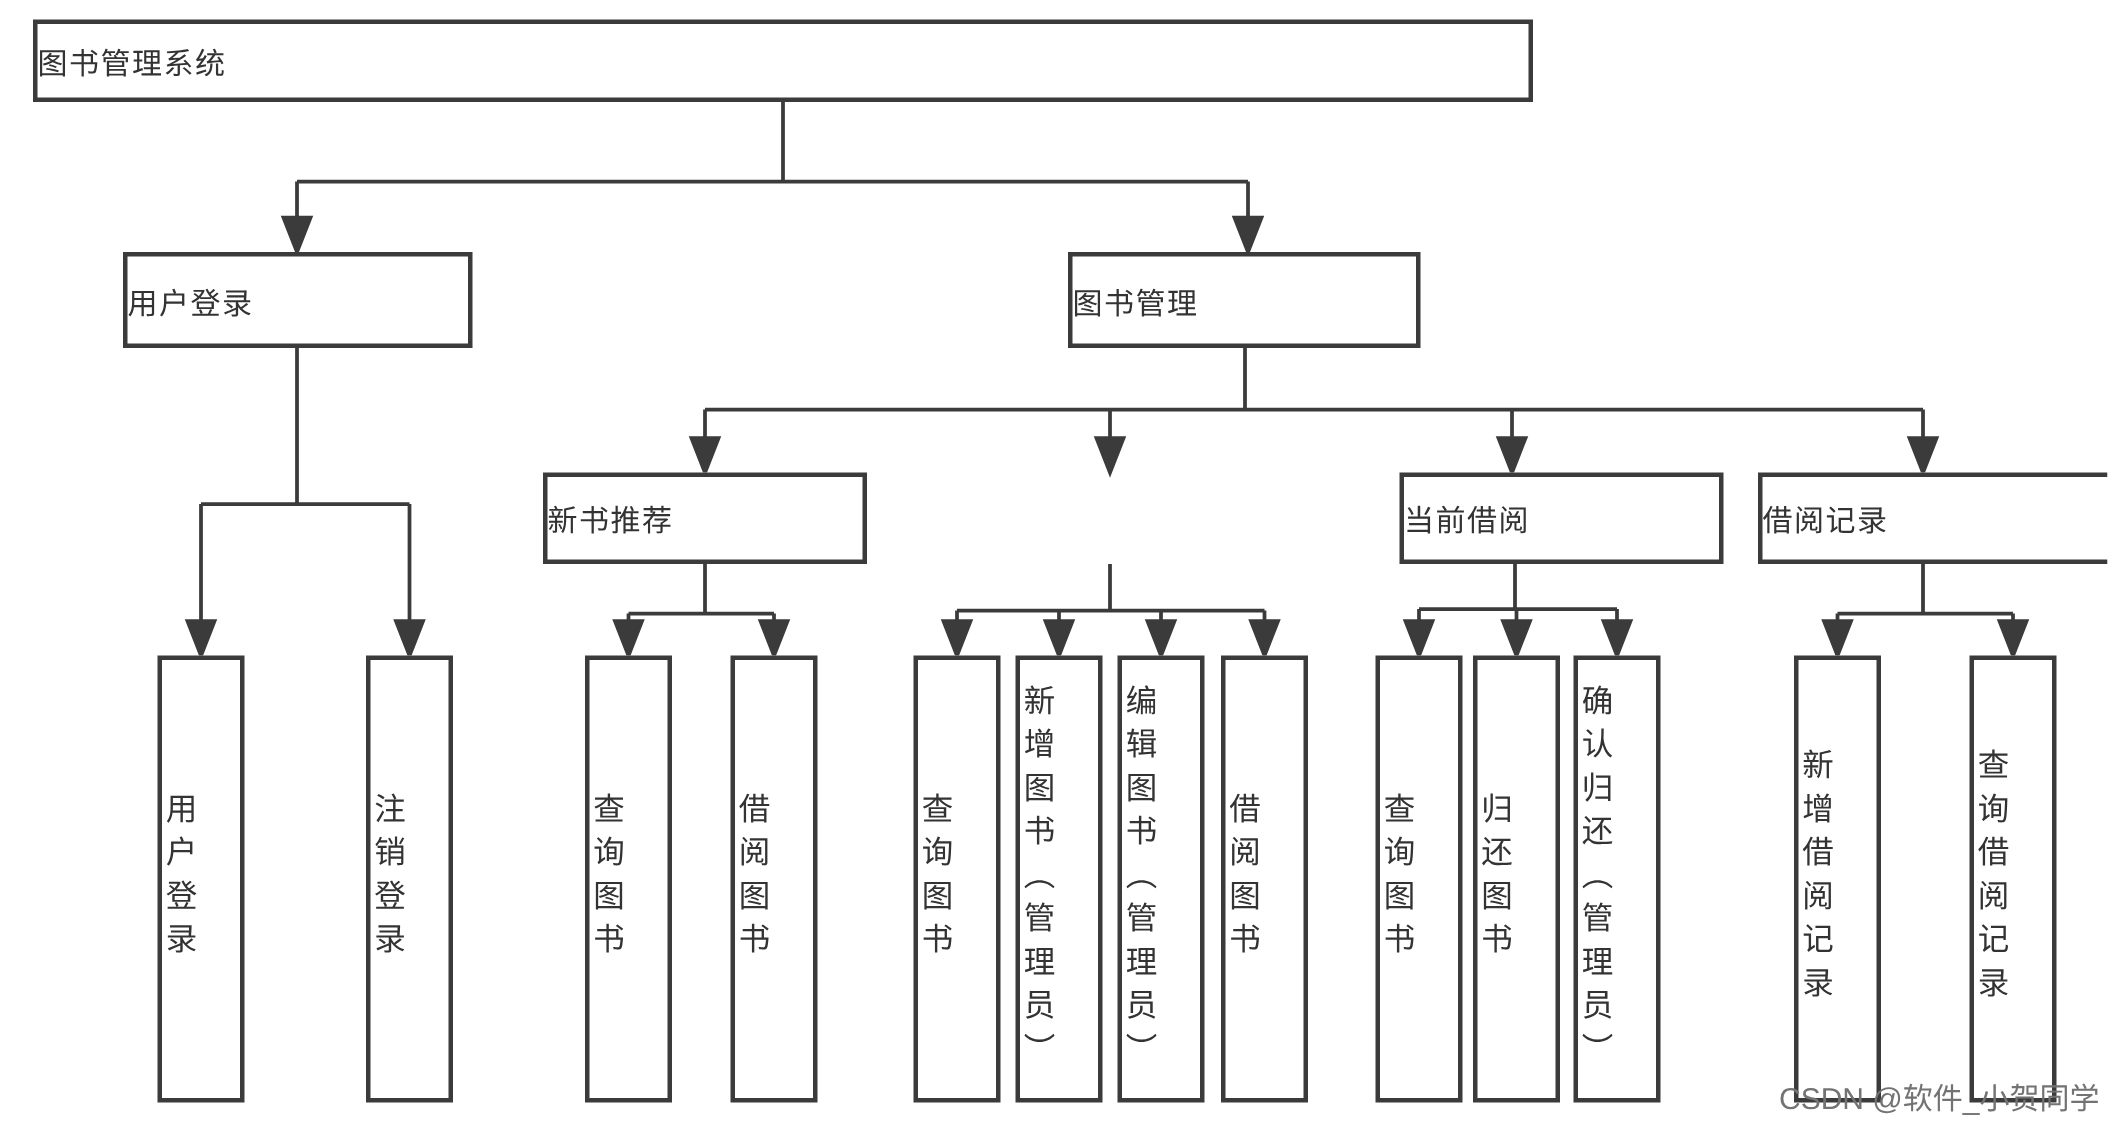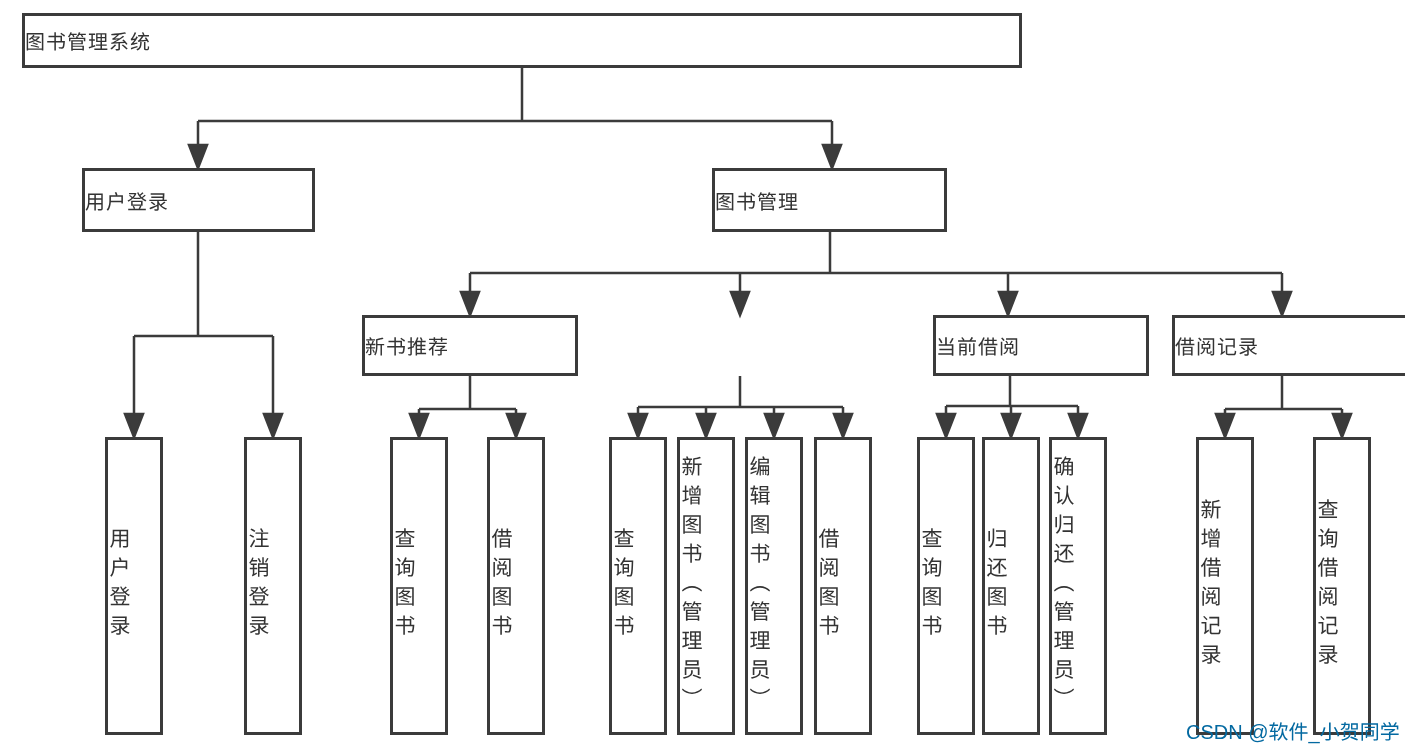--- a/index.html
+++ b/index.html
@@ -71,21 +71,21 @@
   #l-return-book    { left: 982px; }
   #l-confirm-return { left: 1049px; }
   #l-add-record     { left: 1196px; }
   #l-query-record   { left: 1313px; }
   .watermark {
     position: absolute;
     left: 1186px;
     top: 716px;
     z-index: 3;
     font-size: 20px;
-    color: #0369a1;
+    color: #737373;
     white-space: nowrap;
   }
 </style>
 </head>
 <body>
 
 <div class="canvas">
 
   <svg class="connectors" width="1405" height="747" viewBox="0 0 1405 747">
     <g stroke="#3b3b3b" stroke-width="2.5" fill="#3b3b3b">

